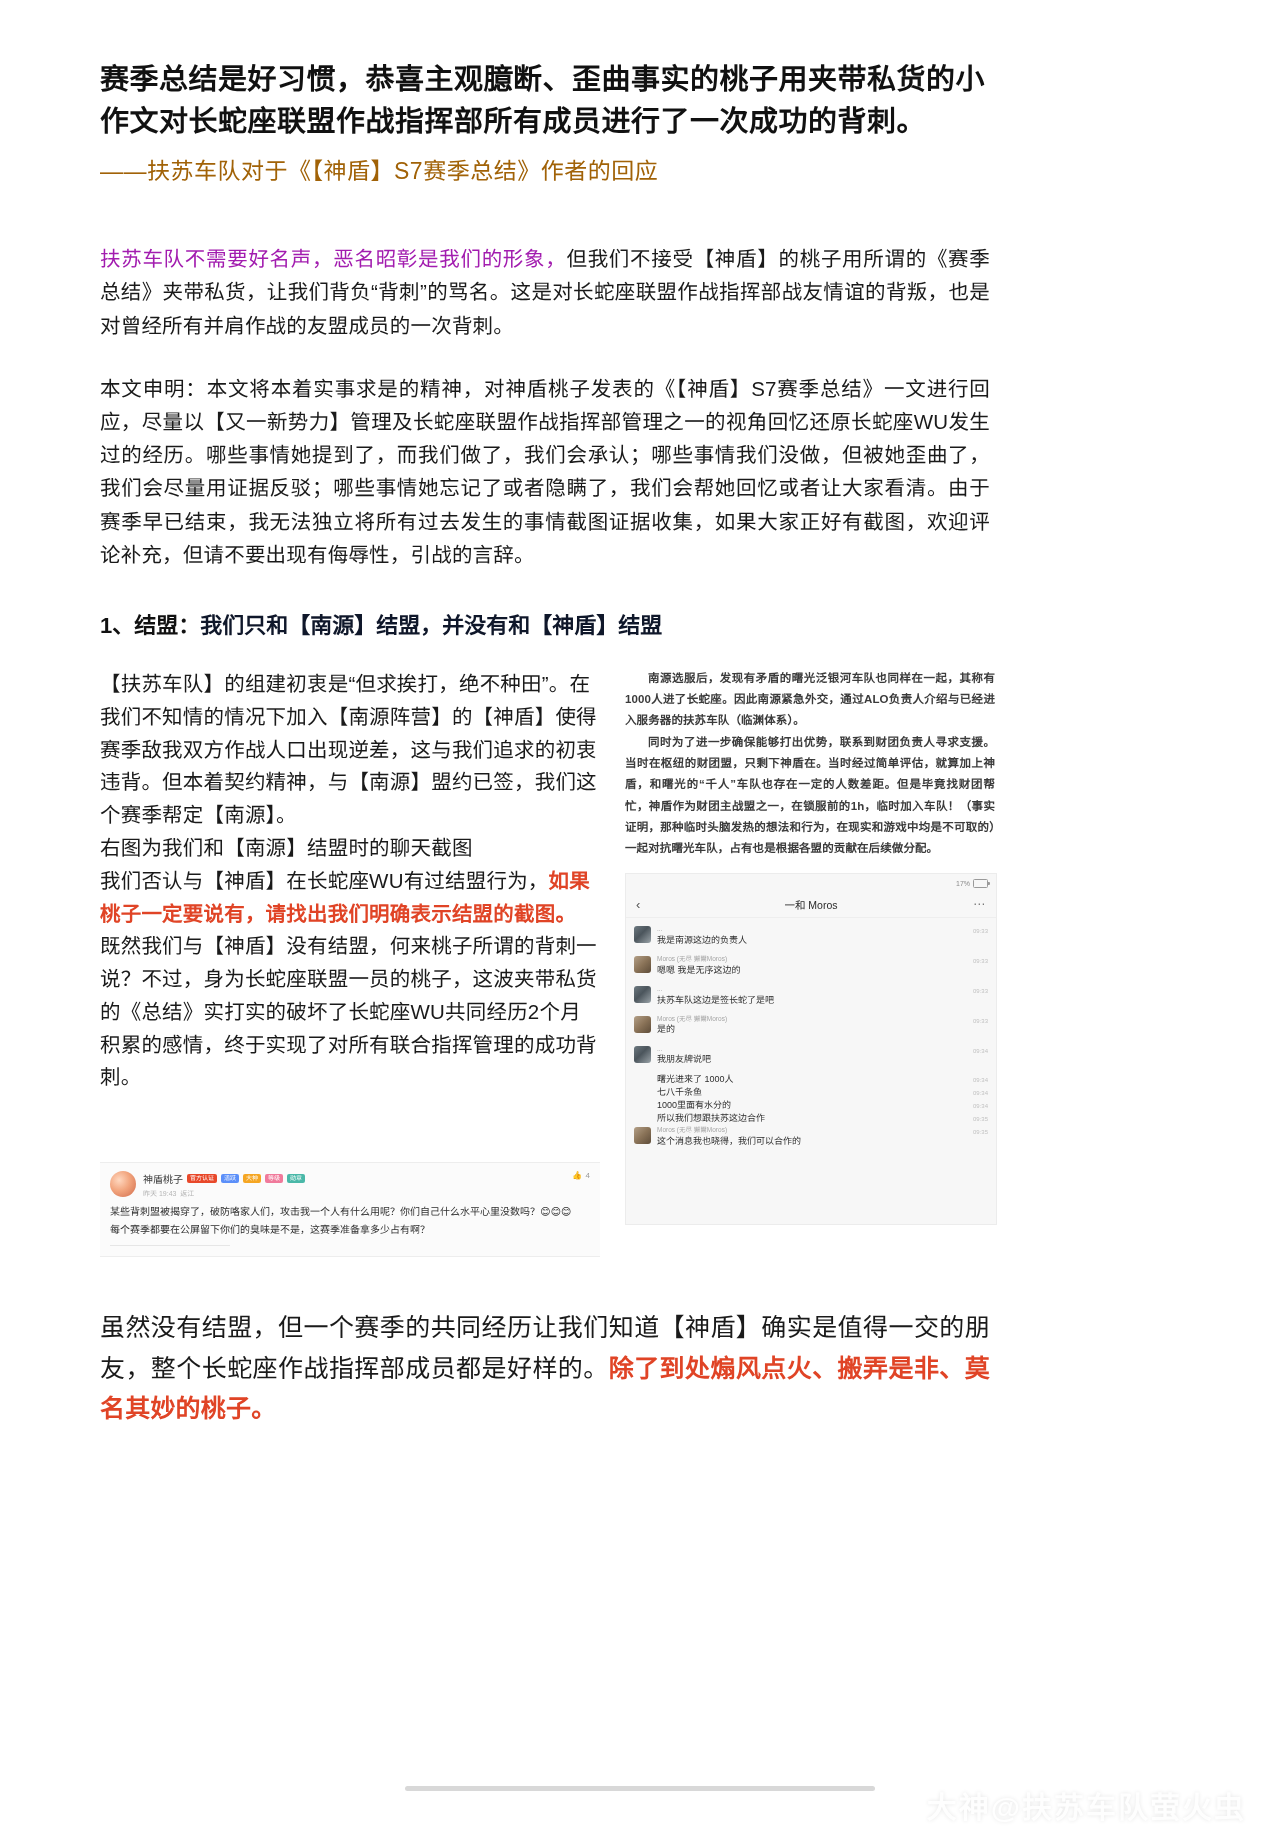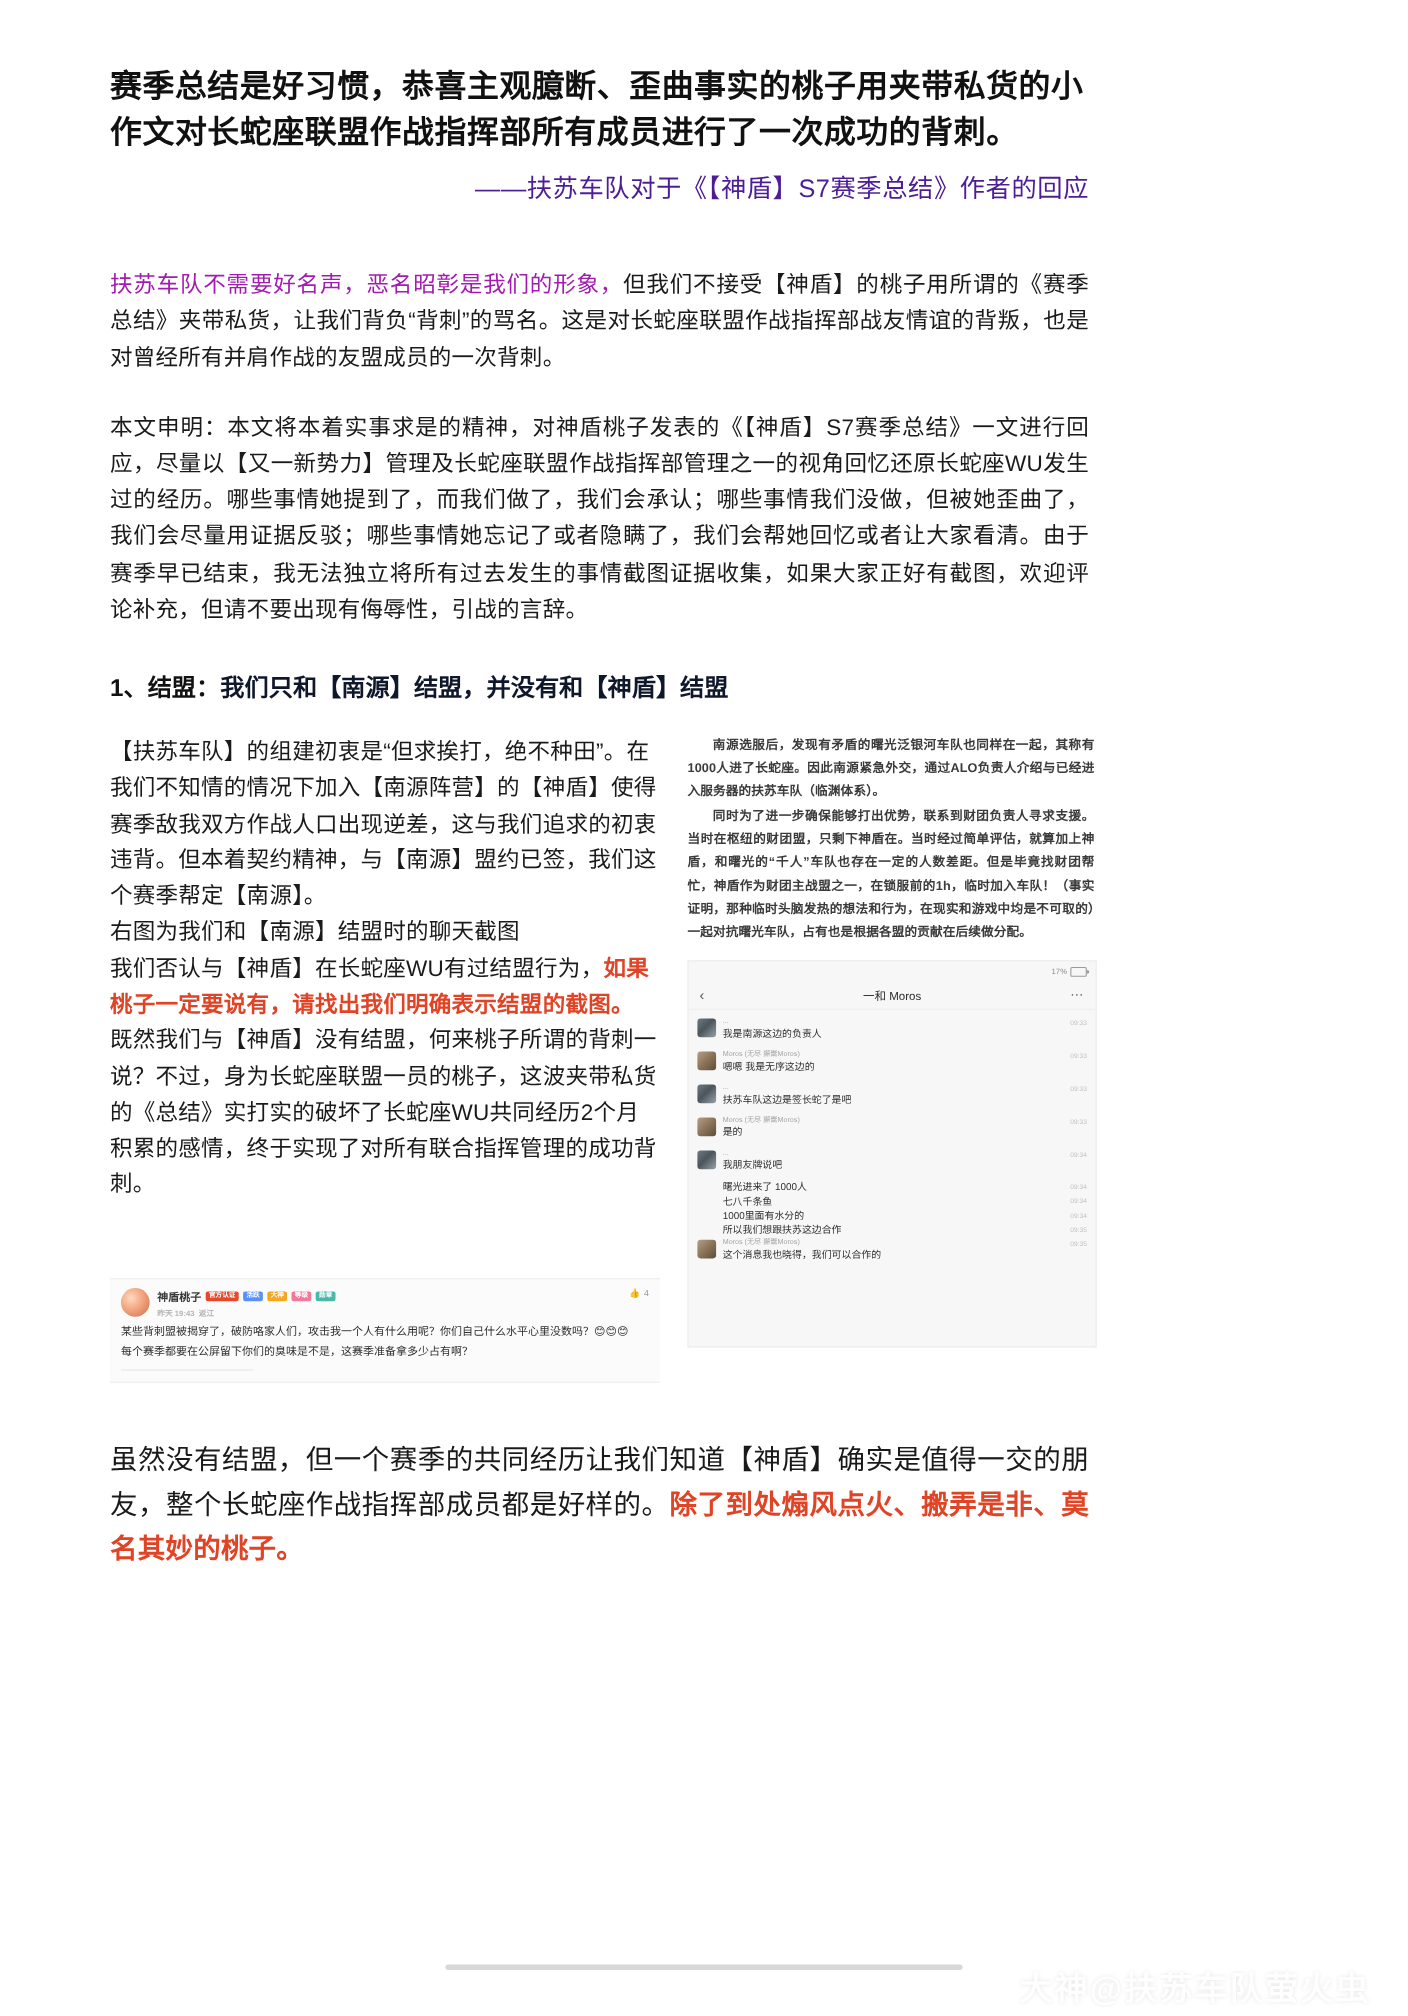--- a/index.html
+++ b/index.html
@@ -24,22 +24,22 @@
   .doc-title {
     font-size:29px;
     font-weight:bold;
     color:#111111;
     line-height:1.45;
     letter-spacing:0.5px;
     margin-top:58px;
   }
   .doc-subtitle {
     font-size:23px;
-    color:#4c1d95;
-    text-align:right;
+    color:#a16207;
+    text-align:left;
     margin-top:10px;
     letter-spacing:0.5px;
   }
 
   
   .para {
     font-size:20.5px;
     line-height:1.62;
     color:#1a1a1a;
     letter-spacing:0.2px;
@@ -156,21 +156,21 @@
     border-top:1px solid #ededed;
     border-bottom:1px solid #ededed;
     padding:8px 10px 10px 10px;
     box-sizing:border-box;
   }
   .post-head { display:flex; align-items:flex-start; }
   .post-avatar {
     width:26px;height:26px;border-radius:50%;flex:0 0 auto;margin-right:7px;
     background:radial-gradient(circle at 35% 35%, #ffd8c0 0%, #f2a57e 45%, #d06a4a 100%);
   }
-  .post-meta { flex:1; min-width:0;font-weight:bold; }
+  .post-meta { flex:1; min-width:0; }
   .post-name-row { display:flex; align-items:center; gap:4px; }
   .post-name { font-size:10px; color:#3a3a3a; }
   .tag { font-size:6px; color:#fff; border-radius:2px; padding:1px 3px; line-height:1.3;}
   .tag.red { background:#e8482a; color:#fff; }
   .tag.blue { background:#5b8ff9; }
   .tag.orange { background:#f5a623; }
   .tag.pink { background:#f07a9b; }
   .tag.teal { background:#4ab8a8; }
   .post-time { font-size:7px; color:#b5b5b5; margin-top:2px; }
   .post-like { font-size:8px; color:#9a9a9a; display:flex; align-items:center; gap:3px; }

